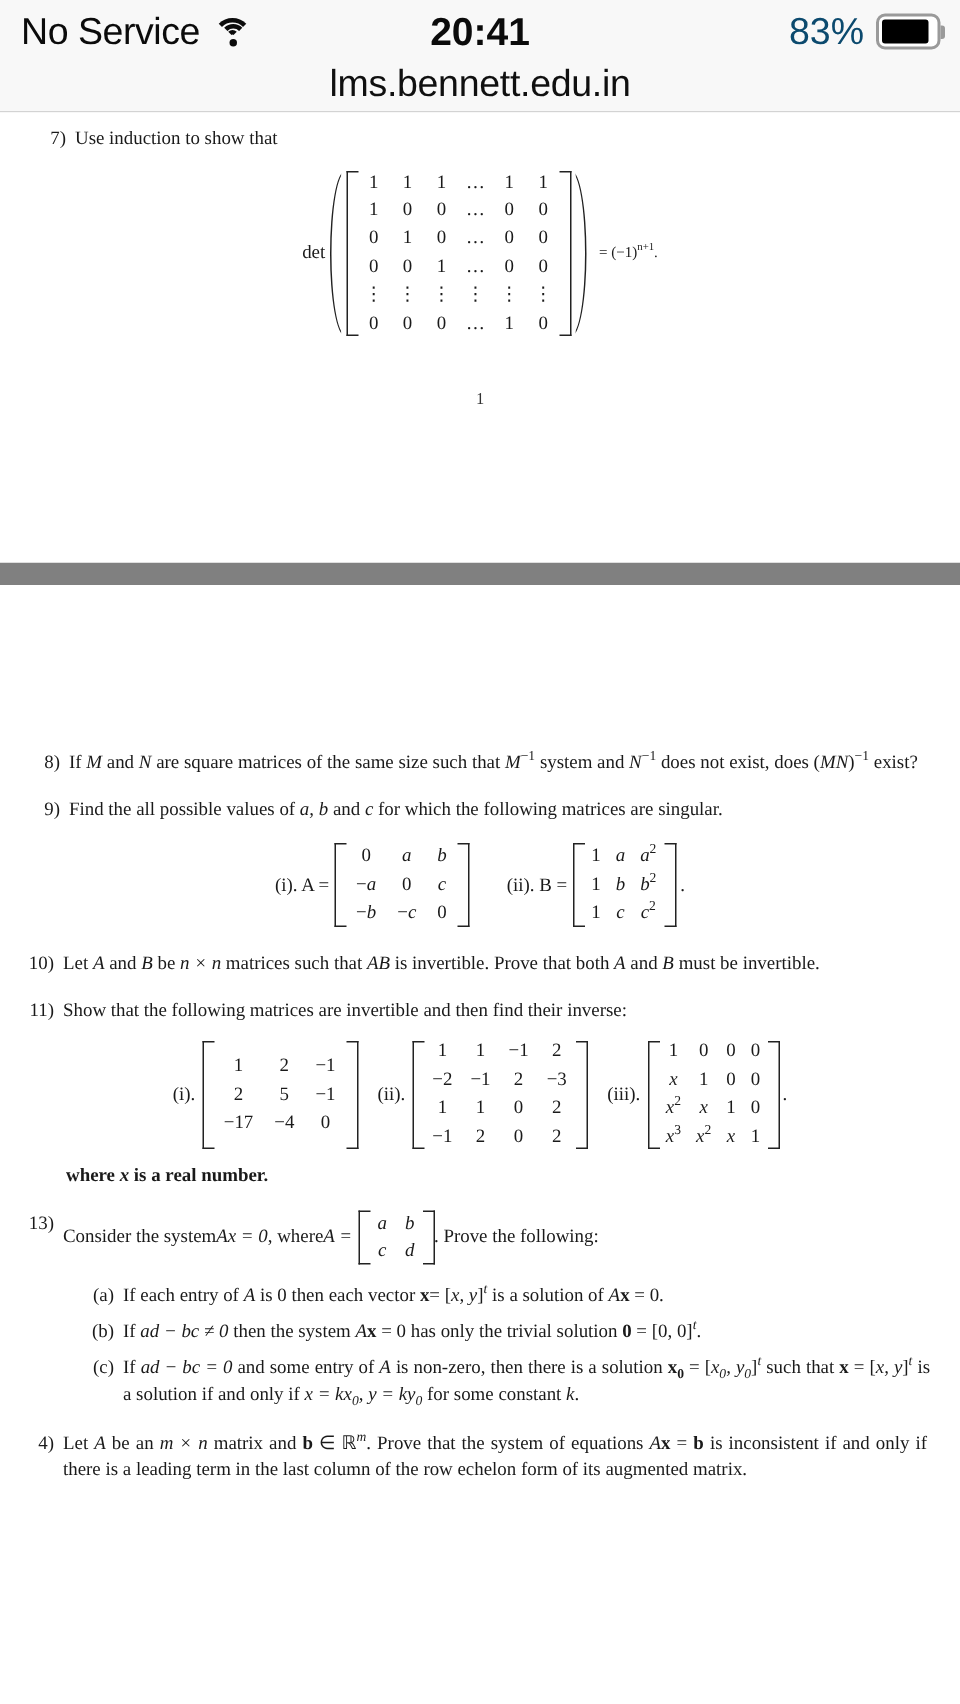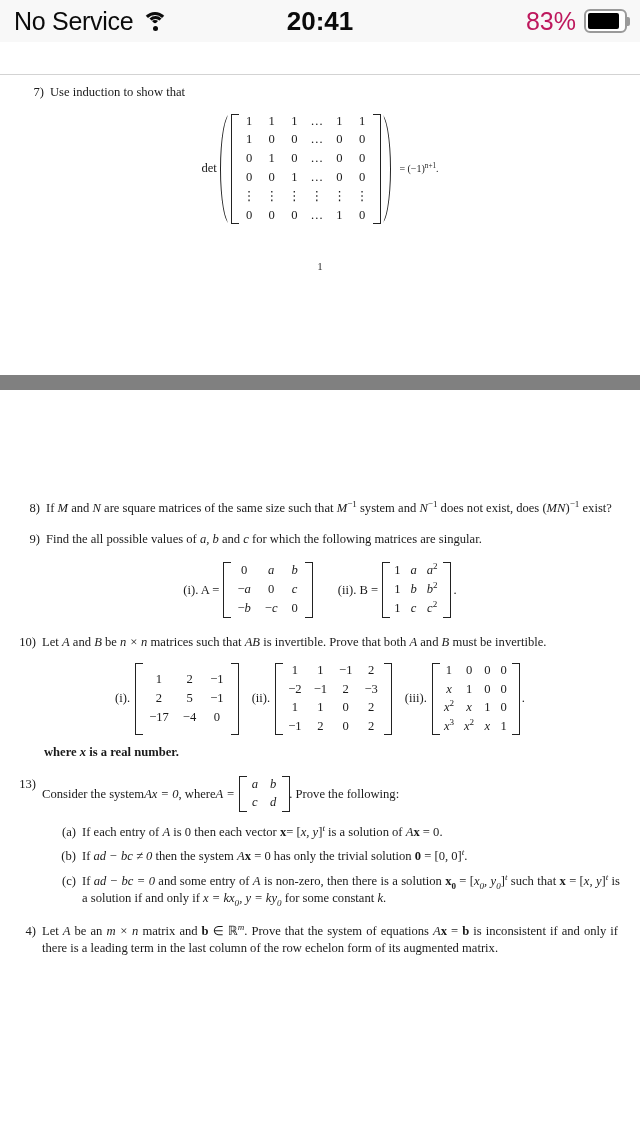--- a/index.html
+++ b/index.html
@@ -25,21 +25,21 @@
             border-left-color:transparent; border-right-color:transparent; border-radius:50%; }
   .wifi i.a { width:26px; height:26px; left:0;   top:0;  }
   .wifi i.b { width:17px; height:17px; left:4.5px; top:4px; }
   .wifi i.c { width:8px;  height:8px;  left:9px; top:8px; border-width:3px; }
   .wifi u { position:absolute; left:11px; top:14px; width:5px; height:5px; background:#0b0b0b; border-radius:50%; }
 
   .sb-time { position:absolute; left:0; width:640px; text-align:center; top:0; height:42px;
              line-height:42px; font-size:26px; font-weight:bold; color:#0b0b0b; letter-spacing:0px; }
 
   .sb-right { position:absolute; right:10px; top:0; height:42px; display:flex; align-items:center; gap:8px; }
-  .sb-batt-pct { font-size:25px; color:#be185d; }
+  .sb-batt-pct { font-size:25px; color:#0c4a6e; }
   .batt { position:relative; width:46px; height:24px; }
   .batt-body { position:absolute; left:0; top:0; width:43px; height:24px;
                border:2.5px solid #9a9a9a; border-radius:6px; background:#fff; }
   .batt-fill { position:absolute; left:4px; top:4px; width:31px; height:16px; background:#000; border-radius:2px; }
   .batt-cap { position:absolute; right:0; top:8px; width:3px; height:9px; background:#9a9a9a; border-radius:0 2px 2px 0; }
 
   
   .urlbar {
     position:absolute; top:38px; left:0; width:640px; height:36px;
     background:#f8f8f8; text-align:center;
@@ -109,20 +109,23 @@
     <div class="sb-right">
       <span class="sb-batt-pct">83%</span>
       <span class="batt">
         <span class="batt-body"></span>
         <span class="batt-fill"></span>
         <span class="batt-cap"></span>
       </span>
     </div>
   </div>
 
+  <div class="urlbar">
+    <span class="url-text">lms.bennett.edu.in</span>
+  </div>
   <div class="url-rule"></div>
 
   <div class="doc">
 
     <div class="page" style="padding:9px 0 0 0;">
 
       <div class="qitem" style="margin:0 0 0 16px; width:600px;">
         <span class="qnum">7)</span>
         <div class="qbody">
           <span>Use induction to show that</span>
@@ -269,20 +272,26 @@
         </span>
       </div>
 
       <div class="qitem" style="margin:16px 0 0 8px; width:620px;">
         <span class="qnum">10)</span>
         <div class="qbody">
           <span>Let </span><i class="v">A</i><span> and </span><i class="v">B</i><span> be </span><i class="v">n × n</i><span> matrices such that </span><i class="v">AB</i><span> is invertible. Prove that both </span><i class="v">A</i><span> and </span><i class="v">B</i><span> must be invertible.</span>
         </div>
       </div>
 
+      <div class="qitem" style="margin:14px 0 0 8px; width:620px;">
+        <span class="qnum">11)</span>
+        <div class="qbody">
+          <span>Show that the following matrices are invertible and then find their inverse:</span>
+        </div>
+      </div>
 
       <div class="ctr" style="margin-top:12px;">
         <span class="mrow" style="height:72px;">
           <span style="font-size:12.6px; padding-right:5px;">(i).</span>
           <span class="brk l"></span>
           <table class="mat">
               <tbody>
                 <tr>
                   <td style="padding: 0.5px 7px;">1</td>
                   <td style="padding: 0.5px 7px;">2</td>

